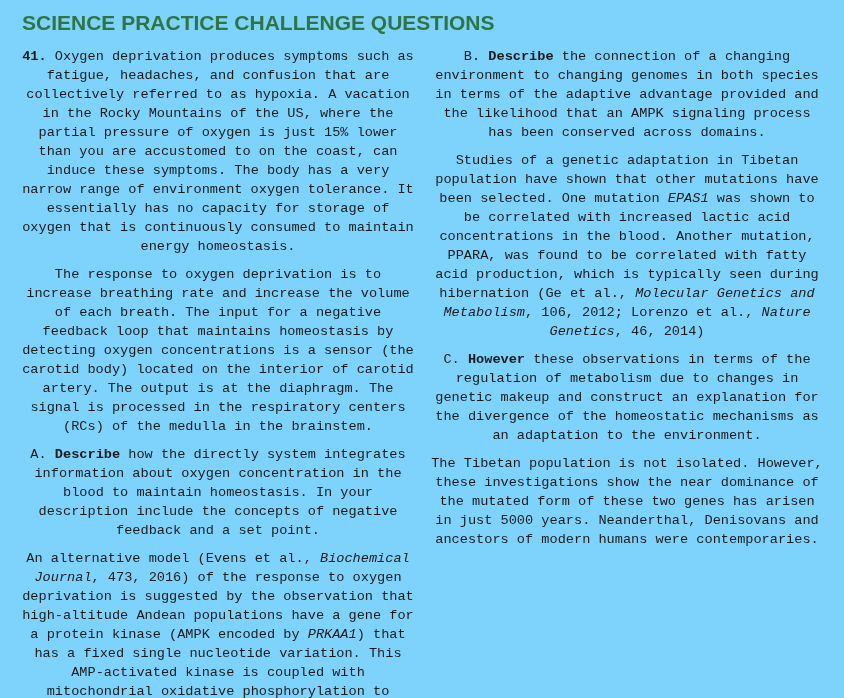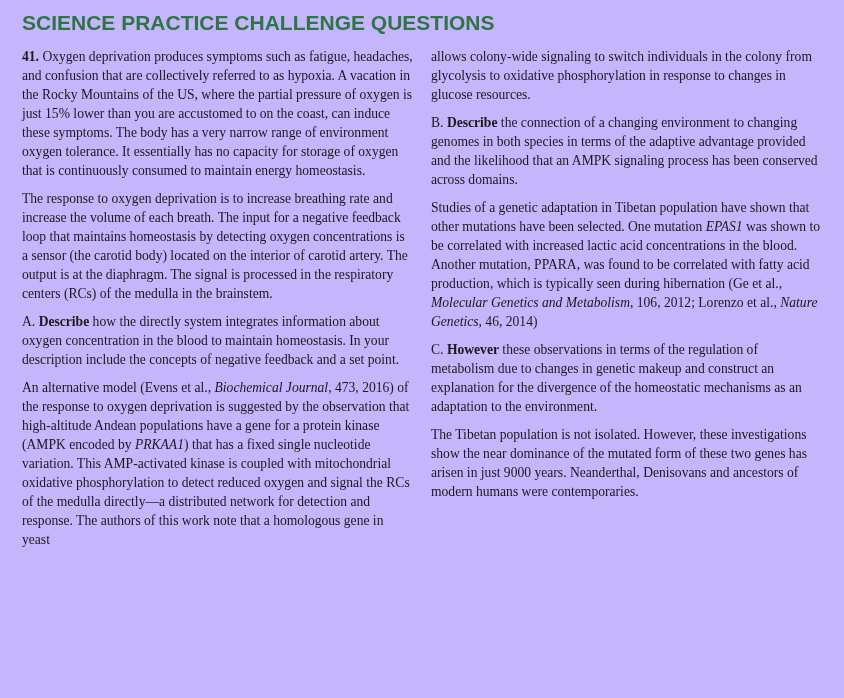--- a/index.html
+++ b/index.html
@@ -34,38 +34,38 @@
     margin-top: 13px;
   }
   .col {
     width: 392px;
     flex: 0 0 392px;
   }
   .col p {
     margin: 0 0 9px 0;
     font-size: 13.6px;
     line-height: 19px;
-    text-align: left;
+    text-align: center;
+    font-family: Liberation Mono, monospace;
   }
   .col p span.b { font-weight: bold; }
   .col p span.i { font-style: italic; }
 </style>
 </head>
 <body>
 
-<div class="page" style="background: #c4b5fd;">
+<div class="page" style="background: #7dd3fc;">
   <h1 class="title" style="color: rgb(46, 116, 68);">SCIENCE PRACTICE CHALLENGE QUESTIONS</h1>
   <div class="columns">
     <div class="col" id="col-left" style="color: rgb(26, 26, 26);">
         <p><span class="b">41.</span><span> Oxygen deprivation produces symptoms such as fatigue, headaches, and confusion that are collectively referred to as hypoxia. A vacation in the Rocky Mountains of the US, where the partial pressure of oxygen is just 15% lower than you are accustomed to on the coast, can induce these symptoms. The body has a very narrow range of environment oxygen tolerance. It essentially has no capacity for storage of oxygen that is continuously consumed to maintain energy homeostasis.</span></p>
         <p><span>The response to oxygen deprivation is to increase breathing rate and increase the volume of each breath. The input for a negative feedback loop that maintains homeostasis by detecting oxygen concentrations is a sensor (the carotid body) located on the interior of carotid artery. The output is at the diaphragm. The signal is processed in the respiratory centers (RCs) of the medulla in the brainstem.</span></p>
         <p><span>A. </span><span class="b">Describe</span><span> how the directly system integrates information about oxygen concentration in the blood to maintain homeostasis. In your description include the concepts of negative feedback and a set point.</span></p>
         <p><span>An alternative model (Evens et al., </span><span class="i">Biochemical Journal</span><span>, 473, 2016) of the response to oxygen deprivation is suggested by the observation that high-altitude Andean populations have a gene for a protein kinase (AMPK encoded by </span><span class="i">PRKAA1</span><span>) that has a fixed single nucleotide variation. This AMP-activated kinase is coupled with mitochondrial oxidative phosphorylation to detect reduced oxygen and signal the RCs of the medulla directly—a distributed network for detection and response. The authors of this work note that a homologous gene in yeast</span></p>
       </div>
     <div class="col" id="col-right" style="color: rgb(26, 26, 26);">
-        <p><span>allows colony-wide signaling to switch individuals in the colony from glycolysis to oxidative phosphorylation in response to changes in glucose resources.</span></p>
         <p><span>B. </span><span class="b">Describe</span><span> the connection of a changing environment to changing genomes in both species in terms of the adaptive advantage provided and the likelihood that an AMPK signaling process has been conserved across domains.</span></p>
         <p><span>Studies of a genetic adaptation in Tibetan population have shown that other mutations have been selected. One mutation </span><span class="i">EPAS1</span><span> was shown to be correlated with increased lactic acid concentrations in the blood. Another mutation, PPARA, was found to be correlated with fatty acid production, which is typically seen during hibernation (Ge et al., </span><span class="i">Molecular Genetics and Metabolism</span><span>, 106, 2012; Lorenzo et al., </span><span class="i">Nature Genetics</span><span>, 46, 2014)</span></p>
         <p><span>C. </span><span class="b">However</span><span> these observations in terms of the regulation of metabolism due to changes in genetic makeup and construct an explanation for the divergence of the homeostatic mechanisms as an adaptation to the environment.</span></p>
-        <p><span>The Tibetan population is not isolated. However, these investigations show the near dominance of the mutated form of these two genes has arisen in just 9000 years. Neanderthal, Denisovans and ancestors of modern humans were contemporaries.</span></p>
+        <p><span>The Tibetan population is not isolated. However, these investigations show the near dominance of the mutated form of these two genes has arisen in just 5000 years. Neanderthal, Denisovans and ancestors of modern humans were contemporaries.</span></p>
       </div>
   </div>
 </div>
 
 </body></html>

